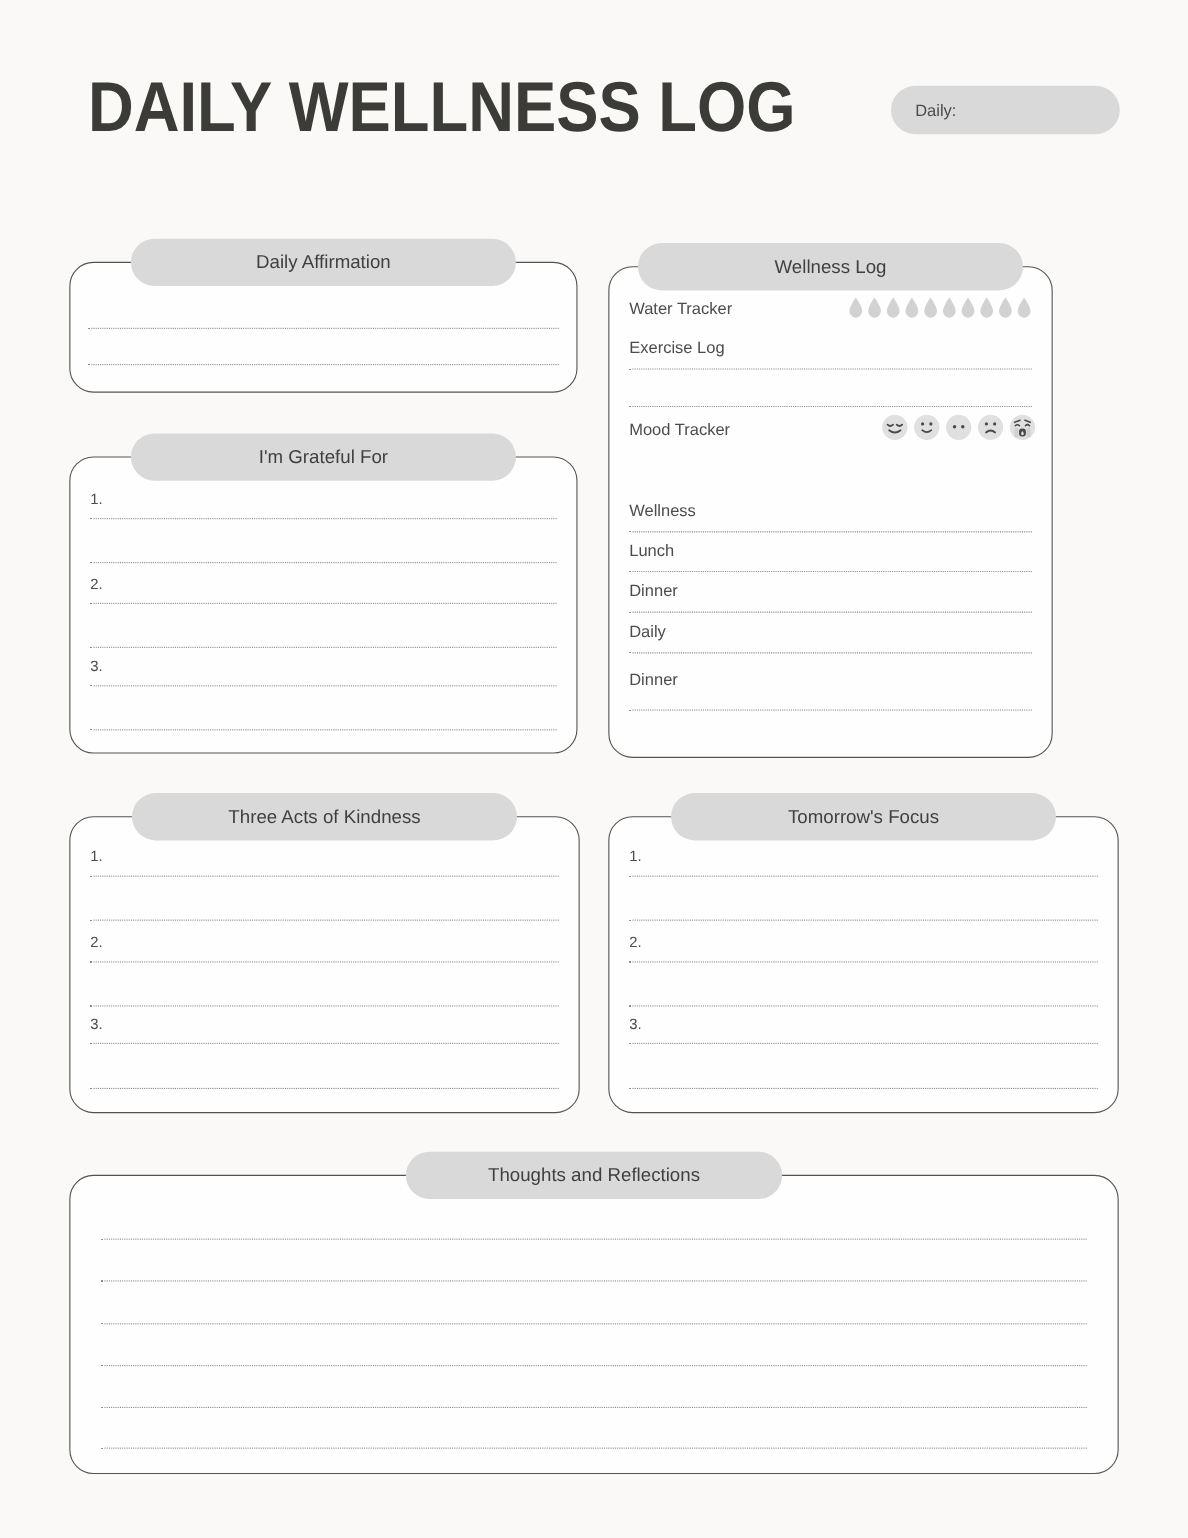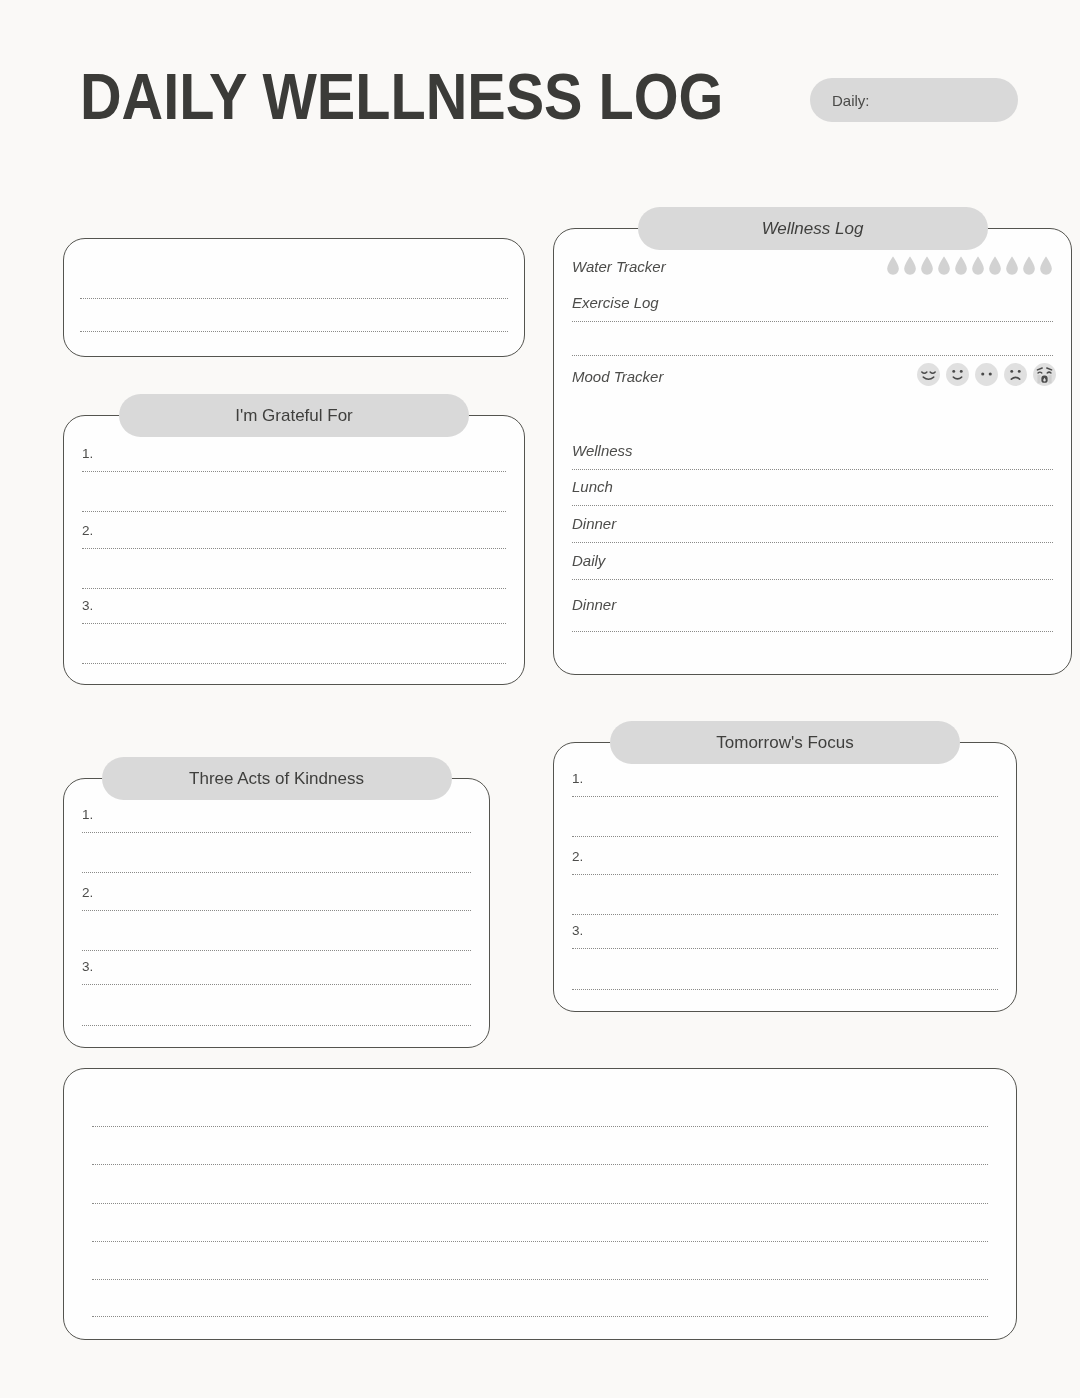--- a/index.html
+++ b/index.html
@@ -33,23 +33,23 @@
     font-size:17px; color:#3f3f3d; white-space:nowrap; z-index:2;
   }
   .dline {
     position:absolute; height:0;
     border-bottom:1px dotted #8a8a88;
   }
   .lbl { position:absolute; font-size:15px; color:#4c4c4a; white-space:nowrap; }
   .num { position:absolute; font-size:13.5px; color:#4c4c4a; }
   
   .box-affirmation { left:63px;  top:238px;  width:462px; height:119px; }
-  .box-wellness    { left:553px; top:228px;  width:519px; height:447px;font-style:italic; }
+  .box-wellness    { left:553px; top:242px;  width:404px; height:447px; }
   .box-grateful    { left:63px;  top:415px;  width:462px; height:270px;padding-left:48px; }
-  .box-kindness    { left:63px;  top:778px;  width:427px; height:270px; }
+  .box-kindness    { left:63px;  top:742px;  width:464px; height:270px; }
   .box-focus       { left:553px; top:742px;  width:464px; height:270px; }
   .box-thoughts    { left:63px;  top:1068px; width:954px; height:272px; }
   .pill-w350 { width:350px; }
   .pill-w342 { width:342px; }
   
   .droplets { position:absolute; right:18px; top:27px; display:flex; gap:3px; }
   .droplets svg { display:block; }
   .moods { position:absolute; right:14px; top:133px; display:flex; gap:4px; }
   .moods .mood { width:25px; height:25px; cursor:pointer; }
   .moods svg { display:block; width:25px; height:25px; }
@@ -58,20 +58,23 @@
 <body>
 
 <div class="page">
 
   <div class="page-title">DAILY WELLNESS LOG</div>
   <div class="date-pill">
     <span>Daily:</span>
   </div>
 
   <div class="card box-affirmation">
+    <div class="pill pill-w350">
+      <span>Daily Affirmation</span>
+    </div>
     <div class="dline" style="left:16px; right:16px; top:59px;"></div>
     <div class="dline" style="left:16px; right:16px; top:92px;"></div>
   </div>
 
   <div class="card box-wellness">
     <div class="pill pill-w350">
       <span>Wellness Log</span>
     </div>
 
     <div class="lbl" style="left:18px; top:29px;">Water Tracker</div>
@@ -215,20 +218,23 @@
     <div class="dline" style="left:18px; right:18px; top:93px;"></div>
     <div class="num" style="left:18px; top:106px;">2.</div>
     <div class="dline" style="left:18px; right:18px; top:131px;"></div>
     <div class="dline" style="left:18px; right:18px; top:171px;"></div>
     <div class="num" style="left:18px; top:180px;">3.</div>
     <div class="dline" style="left:18px; right:18px; top:205px;"></div>
     <div class="dline" style="left:18px; right:18px; top:246px;"></div>
   </div>
 
   <div class="card box-thoughts">
+    <div class="pill pill-w342">
+      <span>Thoughts and Reflections</span>
+    </div>
     <div class="dline" style="left:28px; right:28px; top:57px;"></div>
     <div class="dline" style="left:28px; right:28px; top:95px;"></div>
     <div class="dline" style="left:28px; right:28px; top:134px;"></div>
     <div class="dline" style="left:28px; right:28px; top:172px;"></div>
     <div class="dline" style="left:28px; right:28px; top:210px;"></div>
     <div class="dline" style="left:28px; right:28px; top:247px;"></div>
   </div>
 
 </div>
 

